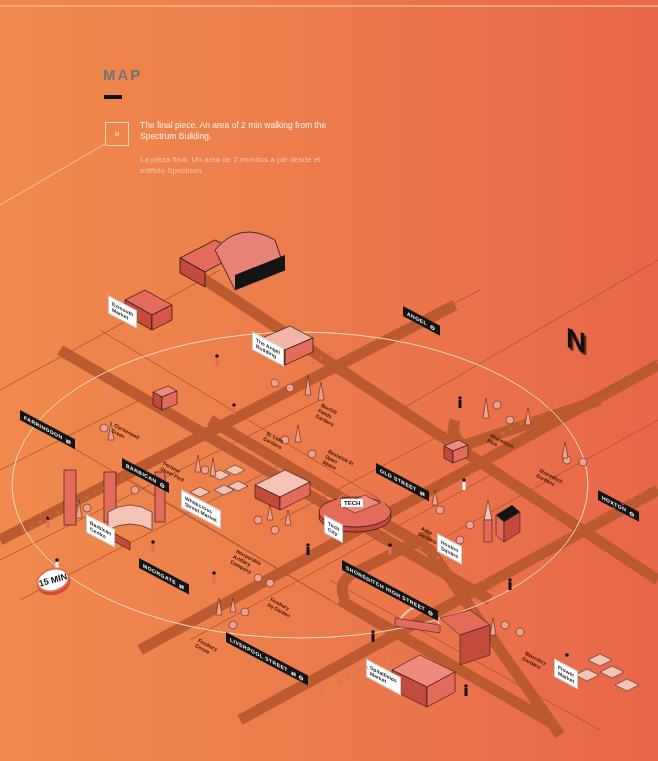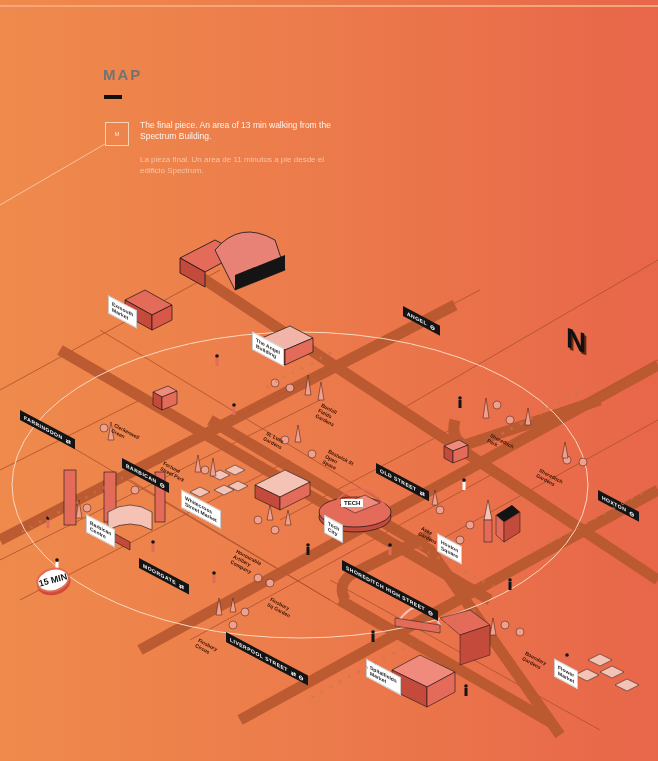--- a/index.html
+++ b/index.html
@@ -25,22 +25,22 @@
   .tech { position:absolute; left: 341px; top: 499px; background:#fff; color:#111; font-size:6px; font-weight:bold; padding: 1px 3px; }
 </style>
 </head>
 <body>
 
 <div class="top-rule"></div>
 
 <div class="heading">MAP</div>
 <div class="heading-bar"></div>
 <div class="m-box">M</div>
-<div class="desc-en">The final piece. An area of 13 min walking from the Spectrum Building.</div>
-<div class="desc-es">La pieza final. Un area de 11 minutos a pie desde el edificio Spectrum.</div>
+<div class="desc-en">The final piece. An area of 2 min walking from the Spectrum Building.</div>
+<div class="desc-es">La pieza final. Un area de 2 minutos a pie desde el edificio Spectrum.</div>
 
 <svg class="map" width="658" height="761" viewBox="0 0 658 761">
 
   <line x1="105" y1="144" x2="0" y2="205" stroke="#f9d2b6" stroke-width="0.8"></line>
 
   <g stroke="#a9502c" stroke-width="0.8" fill="none">
     <line x1="0" y1="390" x2="220" y2="270"></line>
     <line x1="100" y1="330" x2="380" y2="500"></line>
     <line x1="0" y1="470" x2="140" y2="400"></line>
     <line x1="60" y1="440" x2="330" y2="600"></line>

